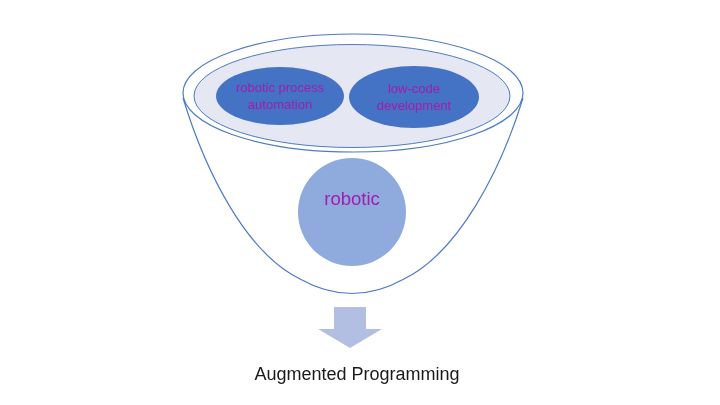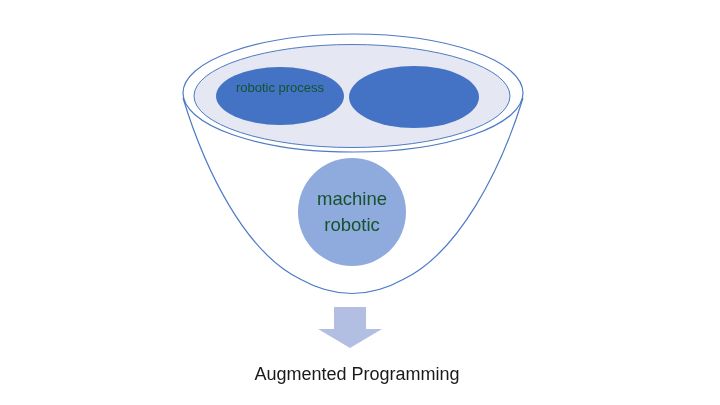--- a/index.html
+++ b/index.html
@@ -10,21 +10,21 @@
     background: #ffffff;
     overflow: hidden;
     font-family: "Liberation Sans", sans-serif;
   }
   #funnel-svg { position: absolute; left: 0; top: 0; }
   .shape-outline { stroke: #4E7BC4; stroke-width: 1.2; fill: #ffffff; }
   .rim-outline   { stroke: #4E7BC4; stroke-width: 1; }
   .label {
     position: absolute;
     text-align: center;
-    color: #14532d;
+    color: #a21caf;
     pointer-events: none;
   }
   .label span { display: block; }
   .label-rpa { left: 200px; top: 79px;  width: 160px; font-size: 13px; line-height: 17px; }
   .label-lcd { left: 334px; top: 80px;  width: 160px; font-size: 13px; line-height: 17px; }
   .label-ml  { left: 272px; top: 186px; width: 160px; font-size: 18.5px; line-height: 26px; }
   .label-result {
     left: 157px; top: 358px; width: 400px;
     font-size: 18px; line-height: 32px;
     color: #1a1a1a;
@@ -47,23 +47,27 @@
 
     <ellipse cx="414" cy="97" rx="65" ry="31" fill="#4472C4"></ellipse>
 
     <circle cx="352" cy="212" r="54" fill="#8FAADC"></circle>
 
     <polygon points="334,307 366,307 366,329 382,329 350,348 318,329 334,329" fill="#B2BFE2"></polygon>
   </svg>
 
   <div class="label label-rpa">
     <span>robotic process</span>
+    <span>automation</span>
   </div>
 
+  <div class="label label-lcd">
+    <span>low-code</span>
+    <span>development</span>
+  </div>
 
   <div class="label label-ml">
-    <span>machine</span>
     <span>robotic</span>
   </div>
 
   <div class="label label-result">Augmented Programming</div>
 
 </div>
 
 </body></html>

